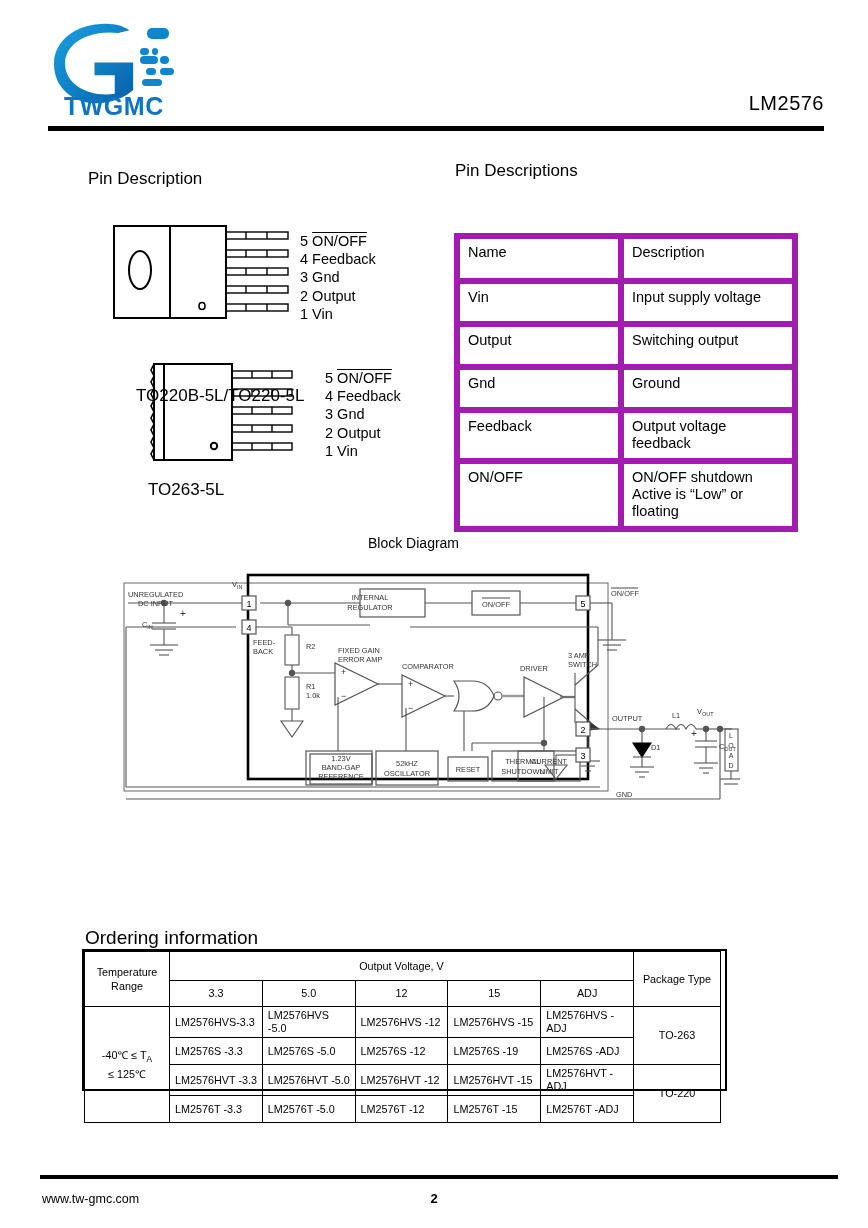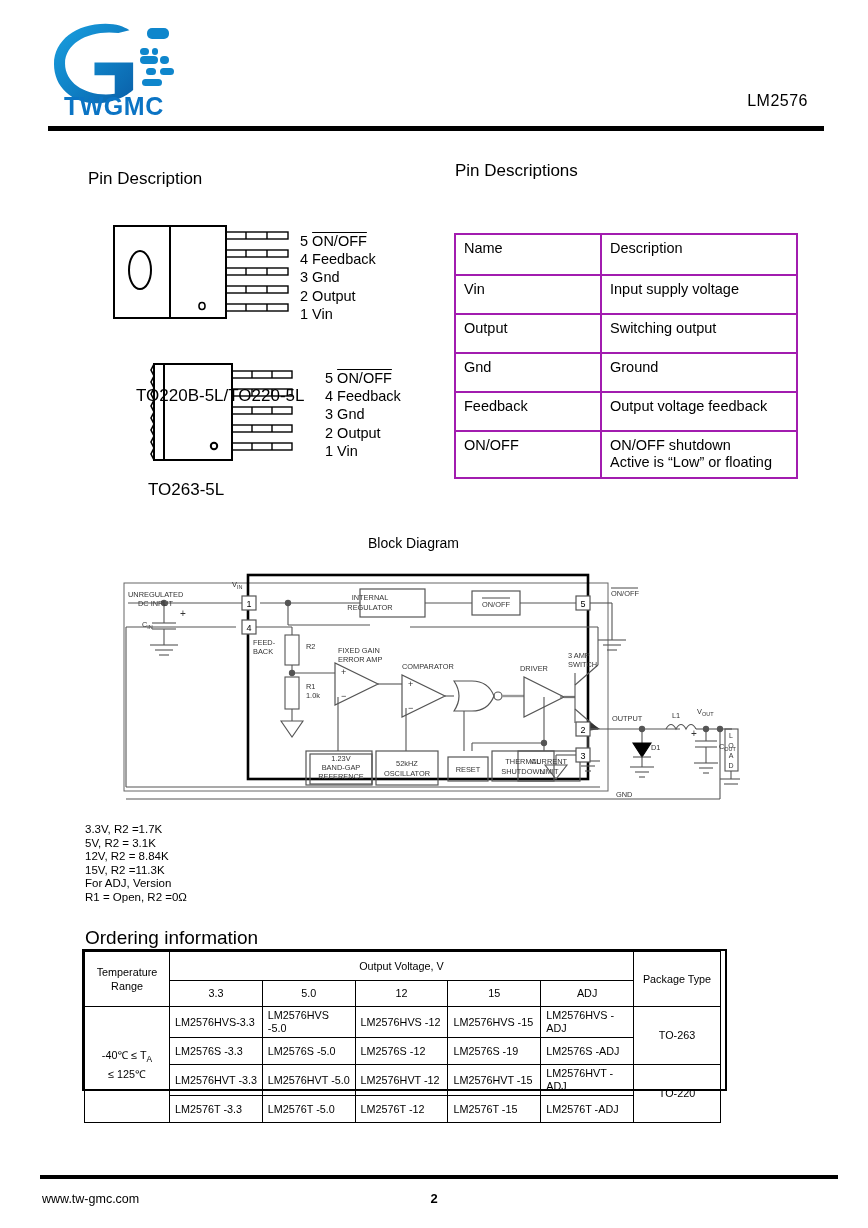--- a/index.html
+++ b/index.html
@@ -20,22 +20,22 @@
 
   
   #logo-block {
     position: absolute;
     left: 48px; top: 18px;
     width: 160px; height: 100px;
   }
   #logo-svg { display: block; }
   #header-part-number {
     position: absolute;
-    right: 60px; top: 92px;
-    font-size: 16px;
+    right: 44px; top: 92px;
+    font-size: 20px;
     letter-spacing: .5px;
     white-space: nowrap;
     margin-left: 40px;
   }
   #header-rule {
     position: absolute;
     left: 48px; right: 44px; top: 126px;
     height: 5px;
     background: #000;
   }
@@ -78,22 +78,22 @@
   
   #pin-desc-table {
     position: absolute;
     left: 454px; top: 233px;
     width: 344px;
     border-collapse: collapse;
     font-size: 14.5px;
     table-layout: fixed;
   }
   #pin-desc-table td {
-    border: 2px solid #a21caf;
-    padding: 5px 12px 6px 8px;
+    border: 6px solid #a21caf;
+    padding: 5px 26px 6px 8px;
     vertical-align: top;
     line-height: 17px;
   }
   #pin-desc-table td.c-name { width: 124px; }
   #pin-desc-table tr.head-row td { height: 28px; }
   #pin-desc-table tr.body-row td { height: 26px; }
 
   
   #block-diagram {
     position: absolute;
@@ -565,26 +565,20 @@
         <text x="571" y="172" font-size="10">+</text>
         <text x="496" y="232">GND</text>
         <text x="611" y="173" font-size="7" text-anchor="middle">L</text>
         <text x="611" y="183" font-size="7" text-anchor="middle">O</text>
         <text x="611" y="193" font-size="7" text-anchor="middle">A</text>
         <text x="611" y="203" font-size="7" text-anchor="middle">D</text>
       </g>
     </svg>
   </div>
 
-  <div id="notes">3.3V, R2 =1.7K
-5V, R2 = 3.1K
-12V, R2 = 8.84K
-15V, R2 =11.3K
-For ADJ, Version
-R1 = Open, R2 =0Ω</div>
 
   <div class="section-title" id="ordering-title">Ordering information</div>
 
   <table id="ordering-table">
     <tbody>
         <tr>
       <td class="col-temp hdr-out" rowspan="2" style="white-space: pre-line;">Temperature
 Range</td>
       <td class="hdr-out" colspan="5">Output Voltage, V</td>
       <td class="col-pkg hdr-out" rowspan="2">Package Type</td>

